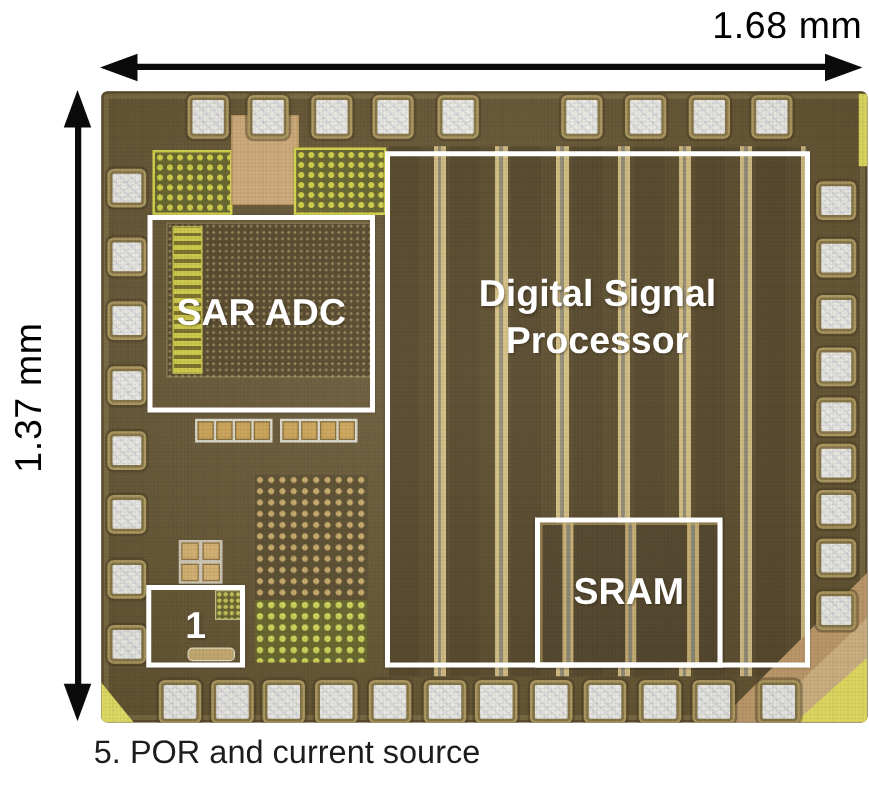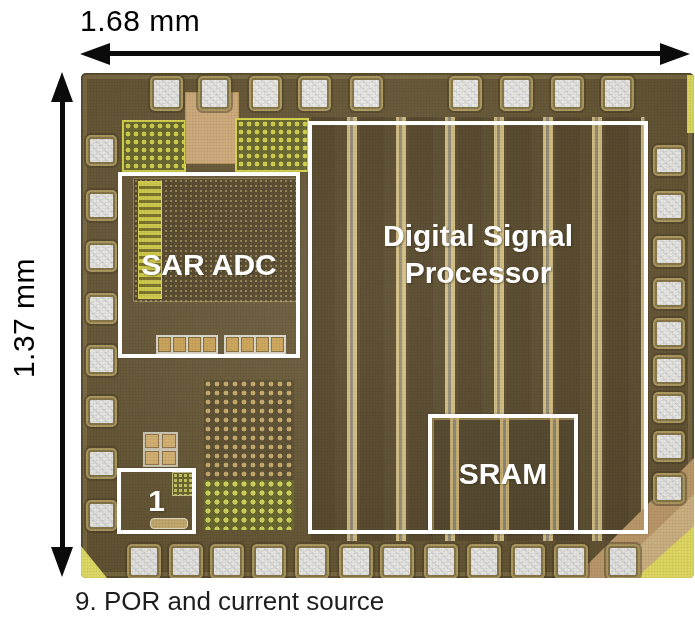--- a/index.html
+++ b/index.html
@@ -2,21 +2,21 @@
 <html><head>
 <meta charset="utf-8">
 <style>
   html,body{margin:0;padding:0;background:#ffffff;}
   .figure{
     position:relative;width:695px;height:632px;background:#ffffff;
     font-family:"Liberation Sans",sans-serif;overflow:hidden;
   }
   
   .dim-label{color:#000;font-size:30px;font-weight:400;letter-spacing:0.5px;}
-  .dim-top-label{position:absolute;left:80px;width:610px;top:4px;text-align:left;}
+  .dim-top-label{position:absolute;left:80px;width:610px;top:4px;text-align:right;}
   .dim-left-label{
     position:absolute;left:-46px;top:301px;width:140px;height:34px;text-align:center;
     transform:rotate(-90deg);
   }
   .h-arrow{position:absolute;left:80px;top:43px;width:610px;height:22px;}
   .h-arrow .line{position:absolute;left:22px;right:22px;top:8px;height:5px;background:#0b0b0b;}
   .h-arrow .head-l{position:absolute;left:0;top:0;width:0;height:0;
     border-top:11px solid transparent;border-bottom:11px solid transparent;border-right:30px solid #0b0b0b;}
   .h-arrow .head-r{position:absolute;right:0;top:0;width:0;height:0;
     border-top:11px solid transparent;border-bottom:11px solid transparent;border-left:30px solid #0b0b0b;}
@@ -96,21 +96,21 @@
   .pad{position:absolute;z-index:2;background:#f7f5f1;border:2px solid #8b7b4c;border-radius:3px;box-sizing:border-box;
     box-shadow:0 0 0 2px #b5a066, 0 0 0 4px rgba(70,60,35,0.45);
     background-image:
       repeating-linear-gradient(45deg, rgba(150,170,200,0.18) 0 2px, transparent 2px 6px),
       repeating-linear-gradient(-30deg, rgba(120,140,180,0.12) 0 1px, transparent 1px 5px);}
 
   
   .region{position:absolute;border:4px solid #ffffff;box-sizing:border-box;z-index:5;
     display:flex;align-items:center;justify-content:center;box-shadow:0 0 2px rgba(0,0,0,0.25);}
   .region .lbl{color:#ffffff;font-weight:bold;font-size:30px;text-shadow:1px 1px 2px rgba(40,30,10,0.45);z-index:6;}
-  .box-sar{left:37px;top:99px;width:182px;height:186px;text-align:right;}
+  .box-sar{left:37px;top:99px;width:182px;height:158px;text-align:right;}
   .box-afe{left:116px;top:289px;width:103px;height:173px;}
   .box-1{left:36px;top:395px;width:79px;height:66px;}
   .box-dsp{left:227px;top:48px;width:340px;height:413px;align-items:flex-start;}
   .box-dsp .lbl{margin-top:92px;text-align:center;line-height:37px;}
   .box-sram{left:347px;top:341px;width:150px;height:120px;}
 </style>
 </head>
 <body>
 
 <div class="figure">
@@ -216,14 +216,14 @@
     </div>
     <div class="region box-sram">
       <span class="lbl">SRAM</span>
     </div>
     <div class="region box-dsp">
       <span class="lbl"><span>Digital Signal</span><br>
       <span>Processor</span></span>
     </div>
   </div>
 
-  <div class="caption">9. POR and current source</div>
+  <div class="caption">5. POR and current source</div>
 </div>
 
 </body></html>

